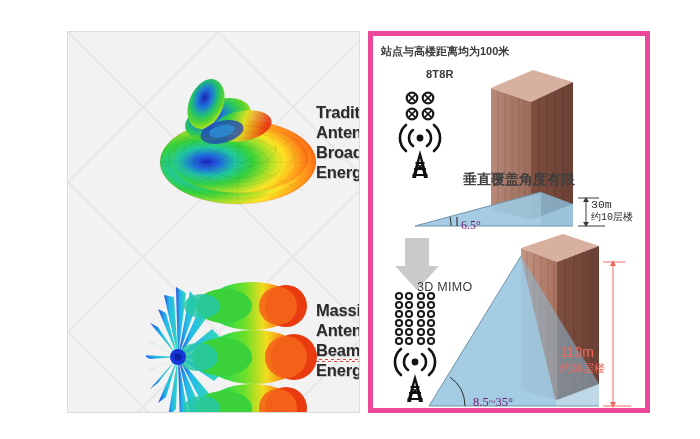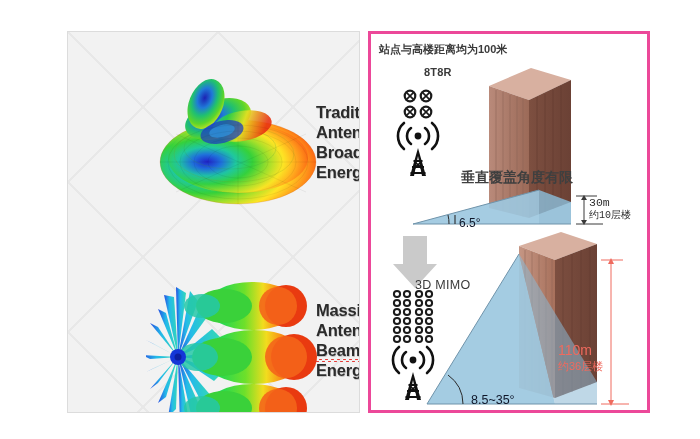--- a/index.html
+++ b/index.html
@@ -32,21 +32,21 @@
     background:
       linear-gradient(45deg, transparent 49.6%, #e8e8e8 49.6%, #e8e8e8 50.4%, transparent 50.4%),
       linear-gradient(-45deg, transparent 49.6%, #e8e8e8 49.6%, #e8e8e8 50.4%, transparent 50.4%),
       #f2f2f2;
     background-size: 150px 150px, 150px 150px, auto;
   }
   #right-panel {
     left: 368px; top: 31px;
     width: 282px; height: 382px;
     background: #ffffff;
-    border: 3px solid #ec4899;
+    border: 5px solid #ec4899;
   }
 
   
   .lbl-block {
     position: absolute;
     color: #2b2b2b;
     font-weight: bold;
     font-size: 16.5px;
     line-height: 20px;
     letter-spacing: -0.2px;
@@ -96,22 +96,23 @@
     white-space: nowrap;
     font-weight: normal;
     padding-left: 26px;
   }
   .tag-8t8r { left: 27px; top: 10px; font-size: 11px; font-weight: bold; letter-spacing: 0.2px; }
   .tag-3dmimo { left: 18px; top: 48px; font-size: 12.5px; letter-spacing: 0.3px; }
 
   .angle-label {
     position: absolute;
     font-size: 12px;
-    color: #0f172a;
+    color: #701a75;
     white-space: nowrap;
+    font-family: Liberation Serif, serif;
   }
   .cov-label {
     position: absolute;
     font-size: 14px;
     font-weight: bold;
     white-space: nowrap;
   }
   .cov-top { color: #3f3f3f; }
   .cov-bot { color: #e8756a; font-size: 11px; }
 

